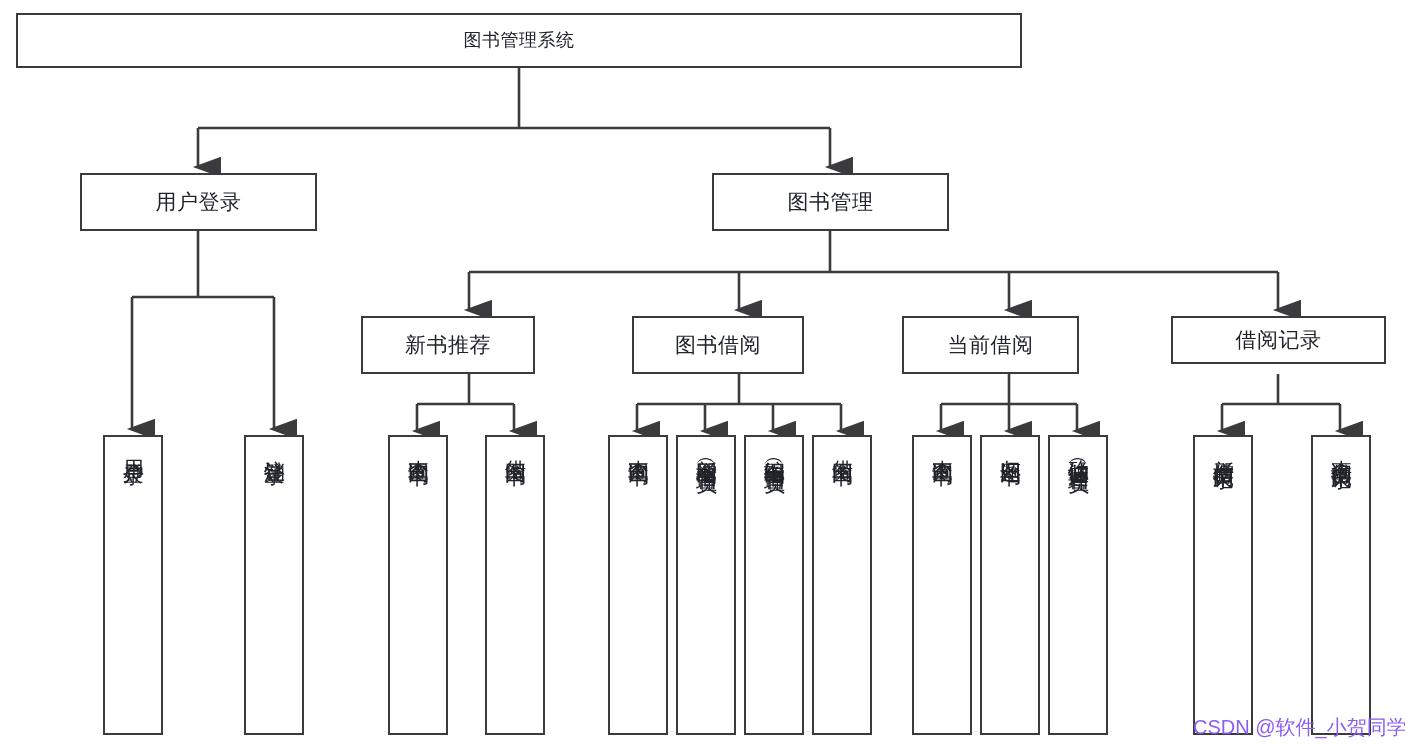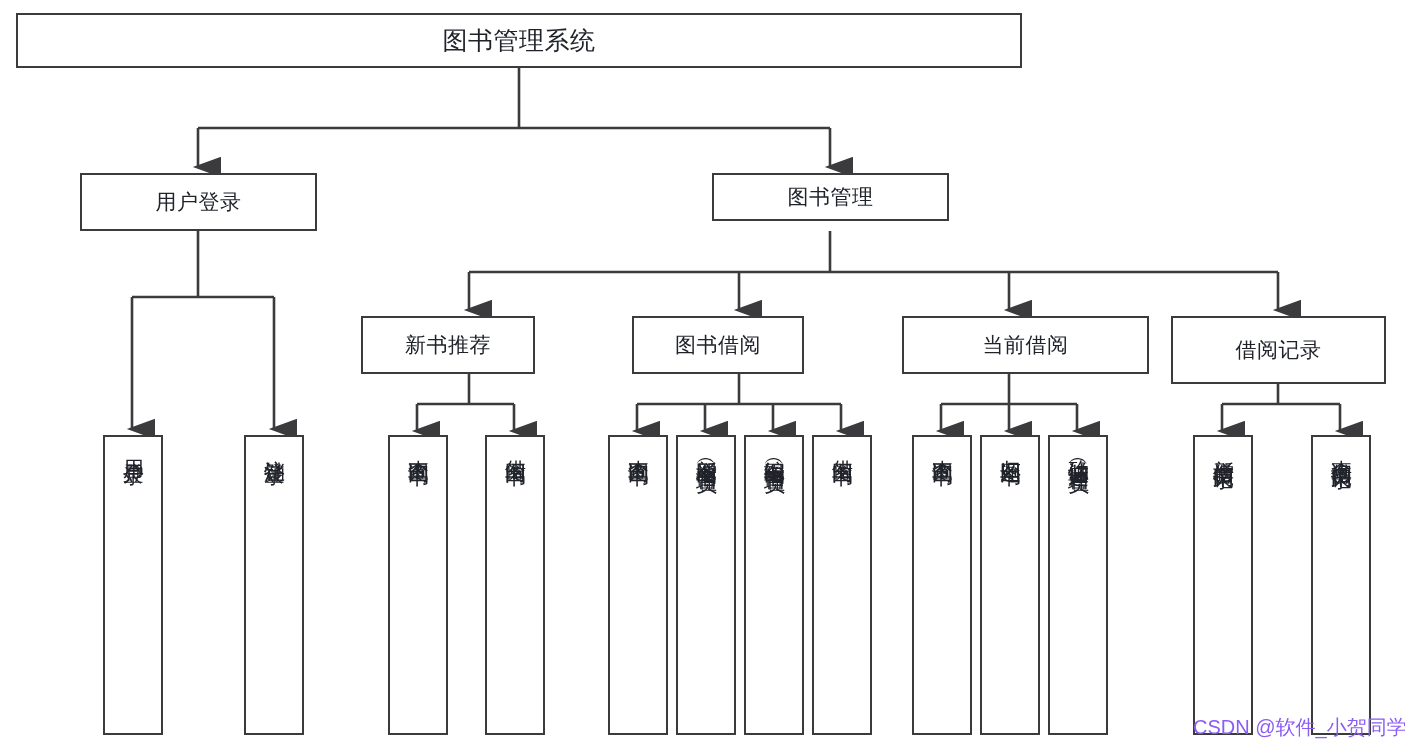--- a/index.html
+++ b/index.html
@@ -40,21 +40,21 @@
     display: block;
     text-align: center;
     letter-spacing: 0.5px;
   }
   
   .node.horiz .lbl {
     font-size: 21px;
     line-height: 1.1;
     white-space: nowrap;
   }
-  .node.root .lbl { font-size: 25px; }
+  .node.root .lbl { font-size: 18px; }
   
   .node.vert {
     align-items: flex-start;
     justify-content: center;
     padding-top: 6px;
   }
   .node.vert .lbl {
     writing-mode: vertical-rl;
     text-orientation: upright;
     font-size: 21px;
@@ -137,37 +137,37 @@
   </svg>
 
   <div class="node root horiz" style="left:16px; top:13px; width:1006px; height:55px;">
     <span class="lbl">图书管理系统</span>
   </div>
 
   <div class="node horiz" style="left:80px; top:173px; width:237px; height:58px;">
     <span class="lbl">用户登录</span>
   </div>
 
-  <div class="node horiz" style="left:712px; top:173px; width:237px; height:48px;">
+  <div class="node horiz" style="left:712px; top:173px; width:237px; height:58px;">
     <span class="lbl">图书管理</span>
   </div>
 
   <div class="node horiz" style="left:361px; top:316px; width:174px; height:58px;">
     <span class="lbl">新书推荐</span>
   </div>
 
   <div class="node horiz" style="left:632px; top:316px; width:172px; height:58px;">
     <span class="lbl">图书借阅</span>
   </div>
 
-  <div class="node horiz" style="left:902px; top:316px; width:247px; height:58px;">
+  <div class="node horiz" style="left:902px; top:316px; width:177px; height:58px;">
     <span class="lbl">当前借阅</span>
   </div>
 
-  <div class="node horiz" style="left:1171px; top:316px; width:215px; height:68px;">
+  <div class="node horiz" style="left:1171px; top:316px; width:215px; height:48px;">
     <span class="lbl">借阅记录</span>
   </div>
 
   <div class="node vert" style="left:103px; top:435px; width:60px; height:300px;">
     <span class="lbl">用户登录</span>
   </div>
 
   <div class="node vert" style="left:244px; top:435px; width:60px; height:300px;">
     <span class="lbl">注销登录</span>
   </div>

